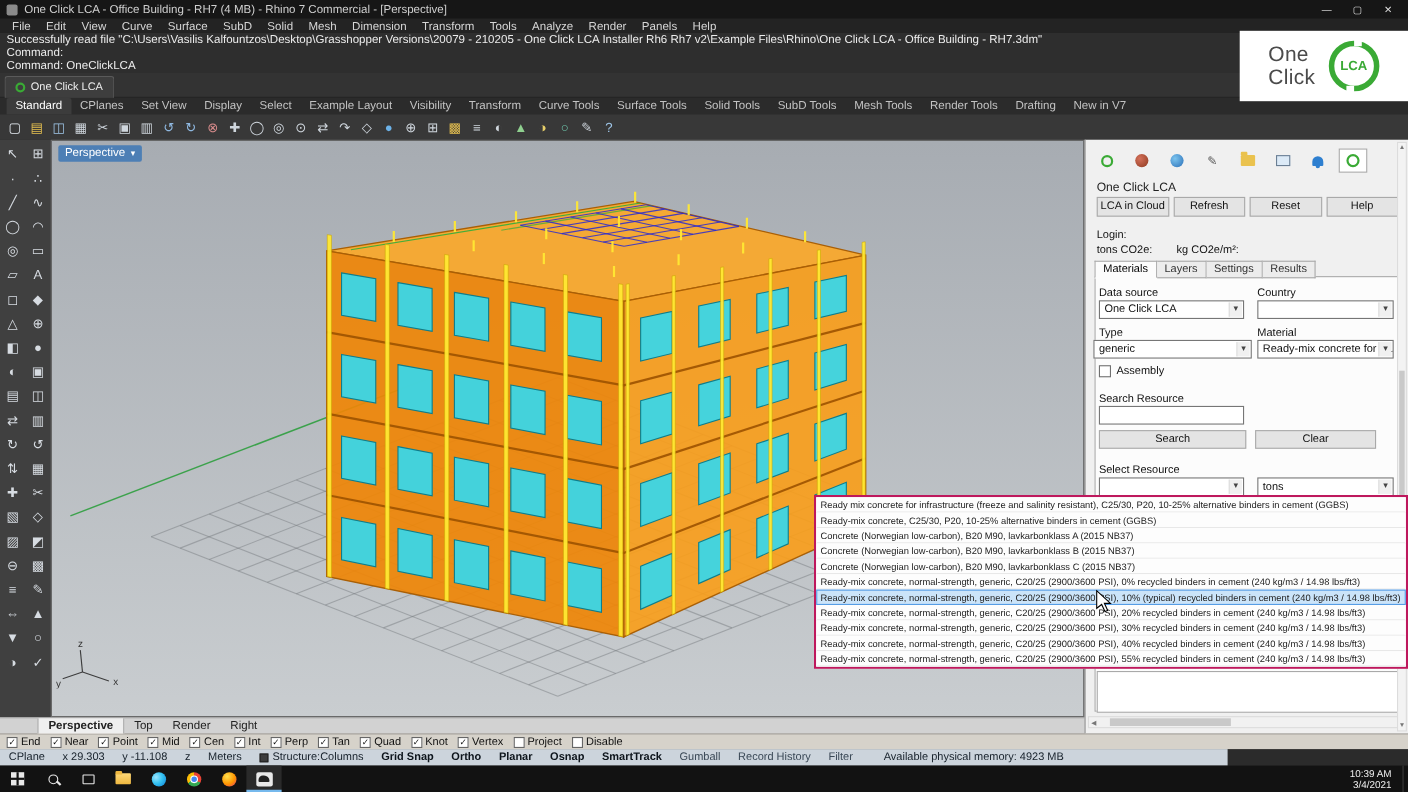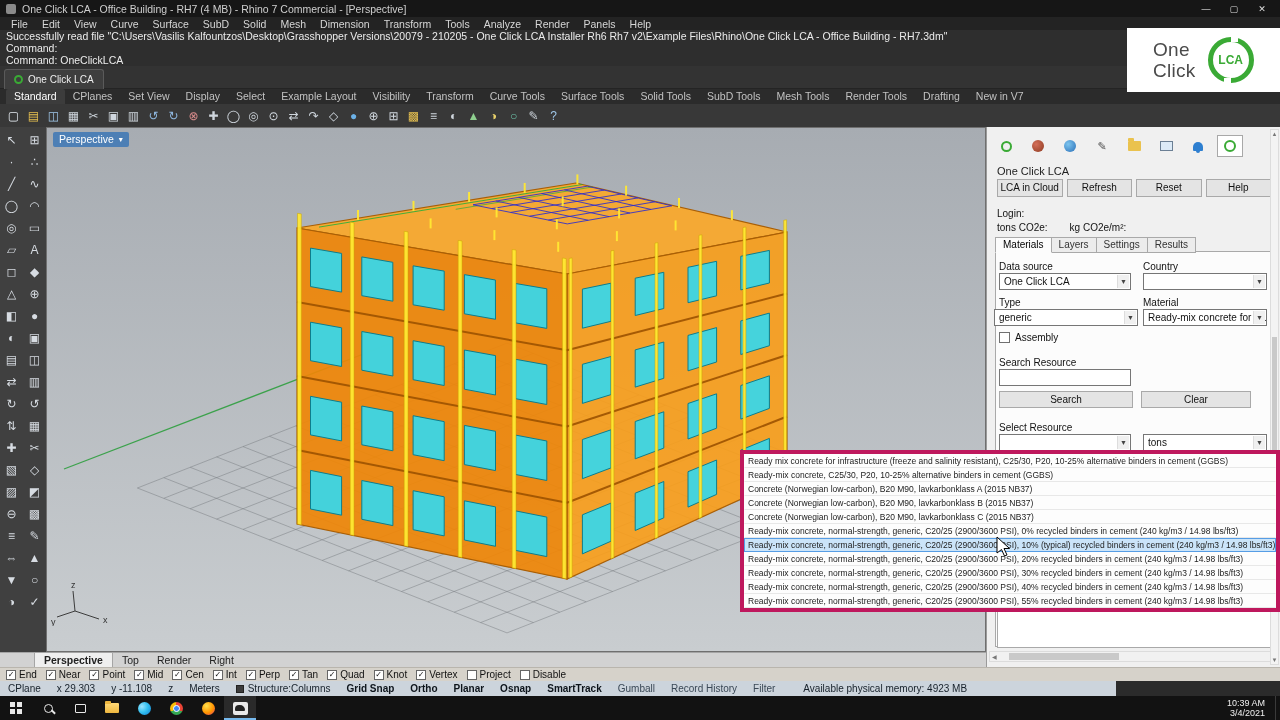--- a/index.html
+++ b/index.html
@@ -98,21 +98,21 @@
 #plistbox{position:absolute;left:10px;top:483px;width:274px;height:38px;background:#fff;border:1px solid #a9a9a9}
 #phscroll{position:absolute;left:2px;top:524px;width:290px;height:11px;background:#f1f1f1;
  border:1px solid #dcdcdc;display:flex;align-items:center;font-size:6px;color:#777;padding:0 2px;gap:2px}
 #phthumb{height:7px;width:110px;background:#c9c9c9;margin-left:10px}
 #pvscroll{position:absolute;left:1270px;top:129px;width:9px;height:536px;background:#f3f3f3;
  border:1px solid #dcdcdc;z-index:45;display:flex;flex-direction:column;justify-content:space-between;
  align-items:center;font-size:6px;color:#777;padding:1px 0}
 #pvthumb{width:5px;height:120px;background:#c9c9c9}
 
 
-#dropdown{position:absolute;left:740px;top:450px;width:540px;background:#fff;border:4px solid #be185d;z-index:50}
+#dropdown{position:absolute;left:740px;top:450px;width:540px;background:#fff;border:2px solid #be185d;z-index:50}
 .opt{height:14px;line-height:12px;font-size:8.5px;padding:0 3px;border:1px solid transparent;
  border-bottom:1px solid #e8e8e8;white-space:nowrap;overflow:hidden;color:#222;background:#fdfdfd}
 .opt.sel{background:#cbe4f9;border:1px solid #569de5}
 #cursor{position:absolute;left:996px;top:536px;z-index:60}
 
 
 #vptabs{position:absolute;left:0;top:652px;width:986px;height:15px;background:#d2d2d2;
  border-top:1px solid #a5a5a5;display:flex;align-items:center;padding-left:34px;color:#222}
 .vtab{padding:0 9px;font-size:10.5px;height:15px;line-height:14px}
 .vtab.active{background:#efefef;border-left:1px solid #a5a5a5;border-right:1px solid #a5a5a5;font-weight:bold}

